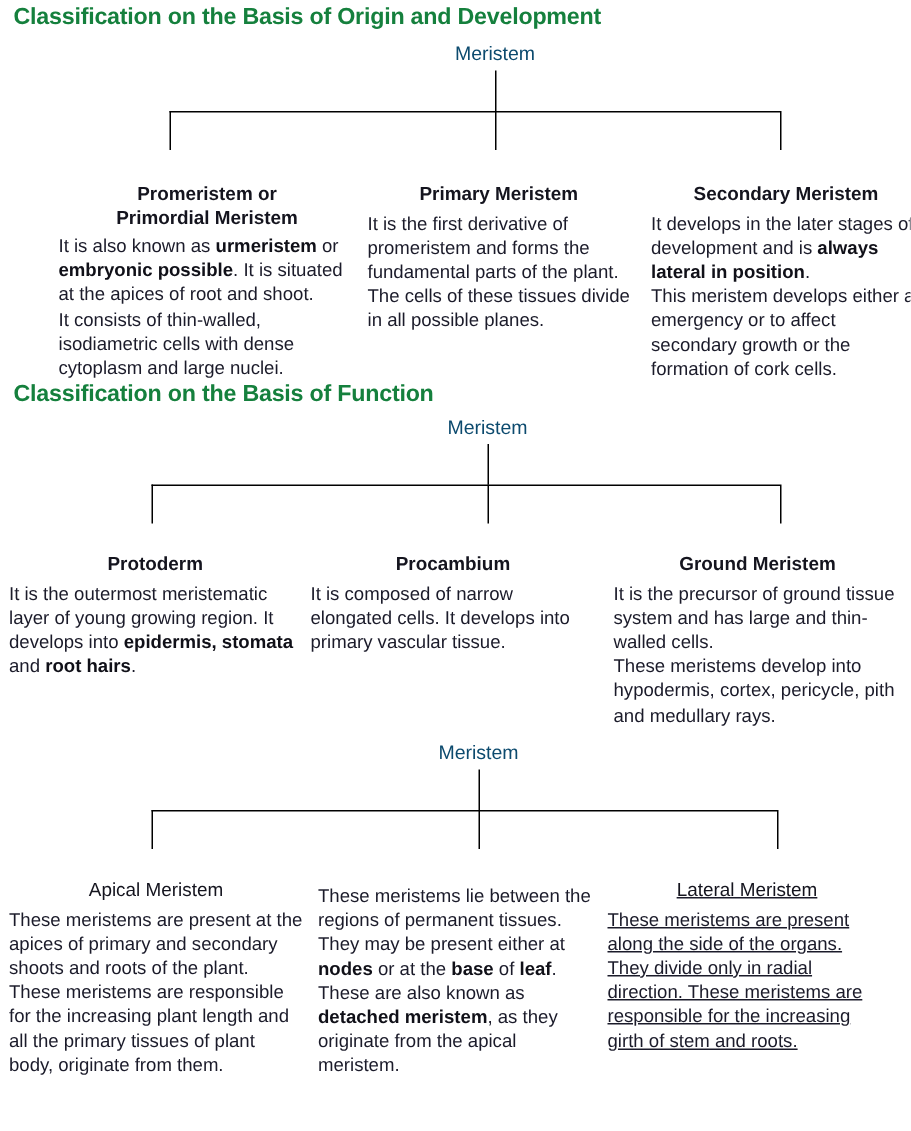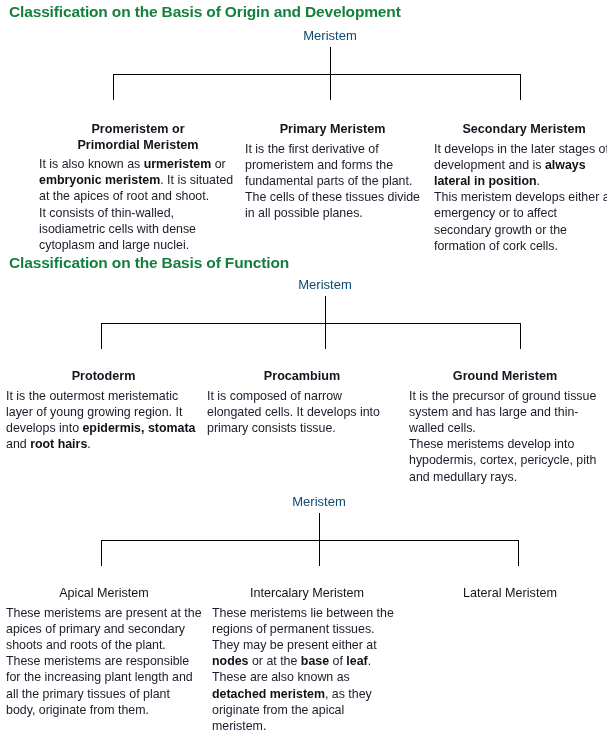--- a/index.html
+++ b/index.html
@@ -100,21 +100,21 @@
         <div class="stem-top" style="left: 330px; top: 19px; height: 27px;"></div>
         <div class="hbar" style="left: 113px; width: 407px; top: 46px;"></div>
         <div class="drop" style="left: 113px; top: 46px; height: 26px;"></div>
         <div class="drop" style="left: 330px; top: 46px; height: 26px;"></div>
         <div class="drop" style="left: 520px; top: 46px; height: 26px;"></div>
       </div>
       <div class="cols" style="margin-top: 0px;">
         <div class="col" style="left: 19px; width: 198px; top: 20px; margin-left: 20px;">
           <div class="col-title bold">Promeristem or
 Primordial Meristem</div>
-          <div class="col-body">It is also known as <b>urmeristem</b> or <b>embryonic meristem</b>. It is situated at the apices of root and shoot.<br>It consists of thin-walled, isodiametric cells with dense cytoplasm and large nuclei.</div>
+          <div class="col-body">It is also known as <b>urmeristem</b> or <b>embryonic possible</b>. It is situated at the apices of root and shoot.<br>It consists of thin-walled, isodiametric cells with dense cytoplasm and large nuclei.</div>
         </div>
         <div class="col" style="left: 245px; width: 175px; top: 20px;">
           <div class="col-title bold">Primary Meristem</div>
           <div class="col-body">It is the first derivative of promeristem and forms the fundamental parts of the plant. The cells of these tissues divide in all possible planes.</div>
         </div>
         <div class="col" style="left: 434px; width: 180px; top: 20px;">
           <div class="col-title bold">Secondary Meristem</div>
           <div class="col-body">It develops in the later stages of development and is <b>always lateral in position</b>.<br>This meristem develops either at emergency or to affect secondary growth or the formation of cork cells.</div>
         </div>
       </div>
@@ -129,21 +129,21 @@
         <div class="drop" style="left: 325px; top: 46px; height: 26px;"></div>
         <div class="drop" style="left: 520px; top: 46px; height: 26px;"></div>
       </div>
       <div class="cols" style="margin-top: 0px;">
         <div class="col" style="left: 6px; width: 195px; top: 18px;">
           <div class="col-title bold">Protoderm</div>
           <div class="col-body">It is the outermost meristematic layer of young growing region. It develops into <b>epidermis, stomata</b> and <b>root hairs</b>.</div>
         </div>
         <div class="col" style="left: 207px; width: 190px; top: 18px;">
           <div class="col-title bold">Procambium</div>
-          <div class="col-body">It is composed of narrow elongated cells. It develops into primary consists tissue.</div>
+          <div class="col-body">It is composed of narrow elongated cells. It develops into primary vascular tissue.</div>
         </div>
         <div class="col" style="left: 409px; width: 192px; top: 18px;">
           <div class="col-title bold">Ground Meristem</div>
           <div class="col-body">It is the precursor of ground tissue system and has large and thin-walled cells.<br>These meristems develop into hypodermis, cortex, pericycle, pith and medullary rays.</div>
         </div>
       </div>
     </div>
     <div class="section" style="top: 485px;">
       <div class="tree" style="margin-top: 9px;">
         <div class="root-label" style="left: 319px;">Meristem</div>
@@ -152,21 +152,21 @@
         <div class="drop" style="left: 101px; top: 46px; height: 26px;"></div>
         <div class="drop" style="left: 319px; top: 46px; height: 26px;"></div>
         <div class="drop" style="left: 518px; top: 46px; height: 26px;"></div>
       </div>
       <div class="cols" style="margin-top: 0px;">
         <div class="col" style="left: 6px; width: 196px; top: 18px;">
           <div class="col-title">Apical Meristem</div>
           <div class="col-body">These meristems are present at the apices of primary and secondary shoots and roots of the plant. These meristems are responsible for the increasing plant length and all the primary tissues of plant body, originate from them.</div>
         </div>
         <div class="col" style="left: 212px; width: 190px; top: 18px;">
-          <div class="col-title">Intercalary Meristem</div>
           <div class="col-body">These meristems lie between the regions of permanent tissues. They may be present either at <b>nodes</b> or at the <b>base</b> of <b>leaf</b>. These are also known as <b>detached meristem</b>, as they originate from the apical meristem.</div>
         </div>
-        <div class="col" style="left: 417px; width: 186px; top: 18px;">
+        <div class="col" style="left: 405px; width: 186px; top: 18px; text-decoration: underline;">
           <div class="col-title">Lateral Meristem</div>
+          <div class="col-body">These meristems are present along the side of the organs. They divide only in radial direction. These meristems are responsible for the increasing girth of stem and roots.</div>
         </div>
       </div>
     </div>
   </div>
 
 </body></html>

